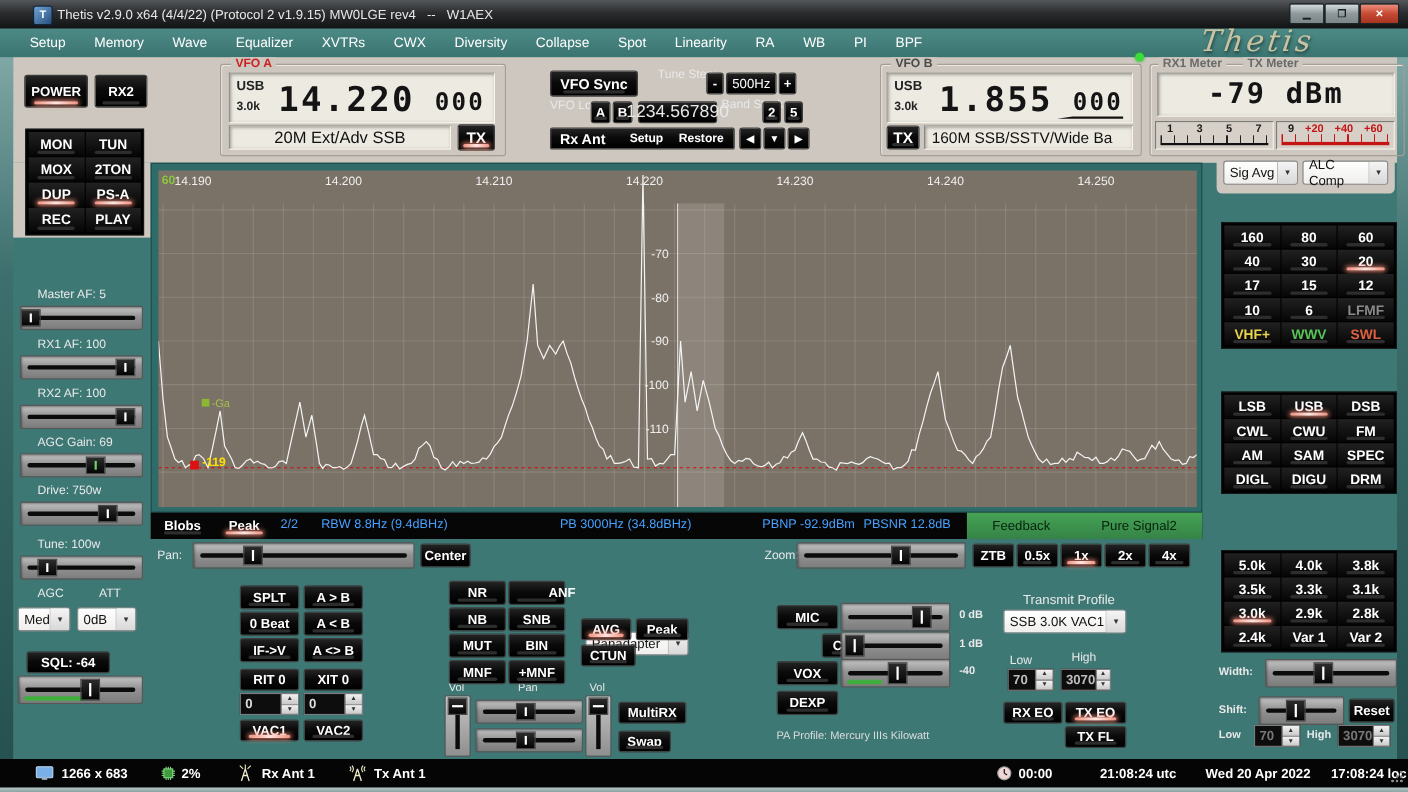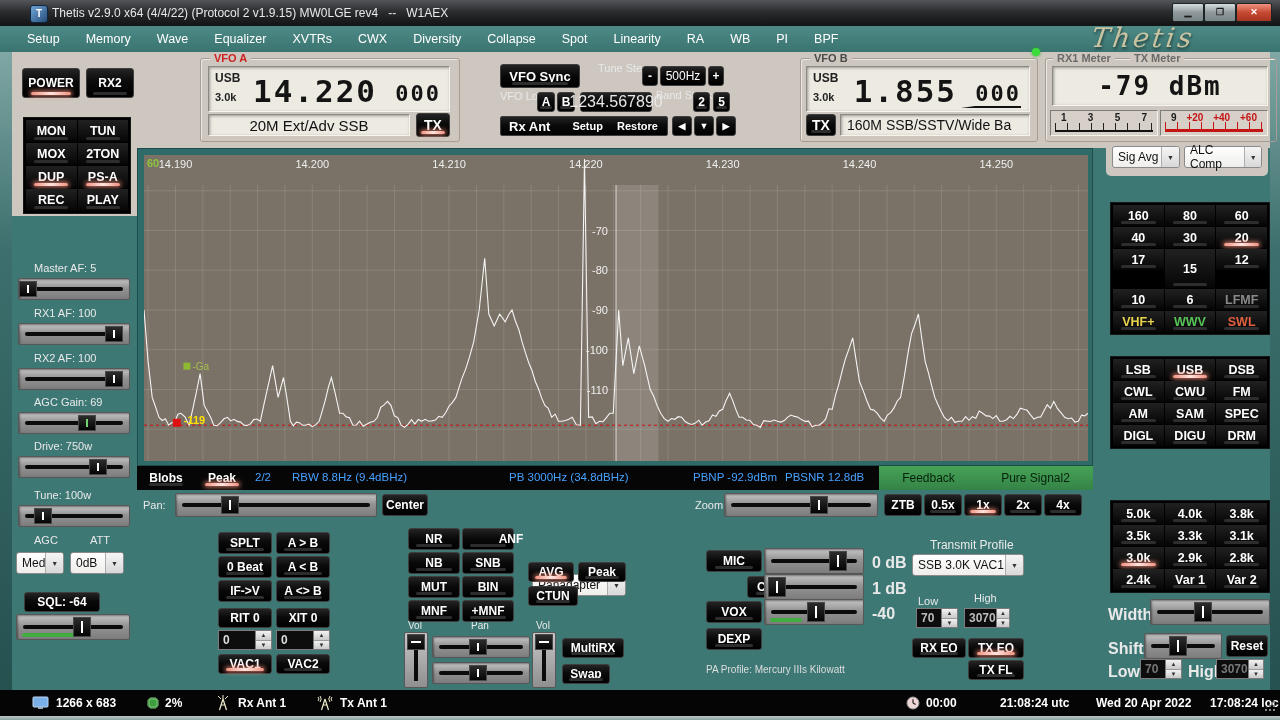--- a/index.html
+++ b/index.html
@@ -67,21 +67,21 @@
     font-size:6px;color:#333;font-style:normal;}
   .spin .ud i:first-child{border-bottom:1px solid #999;}
   .spin.dis .v{color:#787878;}
   
   .bgrid{position:absolute;background:#000;display:grid;gap:1px;padding:2px;border:1px solid #161616;}
   .bgrid .cell{position:relative;display:flex;align-items:center;justify-content:center;
     background:linear-gradient(180deg,#212121,#050505);color:#fff;font:bold 12.5px "Liberation Sans",sans-serif;}
   .bgrid .cell::after{content:"";position:absolute;left:16%;right:16%;bottom:2px;height:3px;border-radius:2px;background:#2d2d2d;}
   .bgrid .cell.on::after{background:linear-gradient(90deg,#f0907f,#ffe4de 50%,#f0907f);box-shadow:0 0 5px 1px rgba(255,150,130,.85);}
   .lbl{position:absolute;color:#e9e9e9;font:11px "Liberation Sans",sans-serif;white-space:nowrap;}
-  .lblb{font-weight:bold;font-size:16px;}
+  .lblb{font-weight:bold;font-size:10px;}
   
   #spec-frame{position:absolute;left:137px;top:148px;width:956px;height:318px;background:#2e6b69;
     border:1px solid #1f4c4a;box-sizing:border-box;}
   #spec-plot{position:absolute;left:6px;top:6px;width:944px;height:306px;background:#7b7267;overflow:hidden;}
   #infobar{position:absolute;left:137px;top:466px;width:956px;height:24px;background:#060606;}
   #psgreen{position:absolute;right:0;top:0;width:214px;height:24px;background:linear-gradient(180deg,#46a355,#358347);
     display:flex;align-items:center;justify-content:space-around;color:#07230c;font:12px "Liberation Sans",sans-serif;}
   .bluetxt{position:absolute;top:5px;color:#46a0ff;font:11.5px "Liberation Sans",sans-serif;white-space:nowrap;}
   
   .mscale{position:absolute;background:#d6d0c8;border:1px solid;border-color:#7d7d77 #f5f2ea #f5f2ea #7d7d77;box-sizing:border-box;}
@@ -471,21 +471,21 @@
       <span class="arr">▼</span>
   </div>
   <div class="bgrid" style="left:1110px;top:202px;width:154px;grid-template-columns:1fr 1fr 1fr;" id="band-grid">
       <div class="cell" style="height: 21px;">160</div>
       <div class="cell" style="height: 21px;">80</div>
       <div class="cell" style="height: 21px;">60</div>
       <div class="cell" style="height: 21px;">40</div>
       <div class="cell" style="height: 21px;">30</div>
       <div class="cell on" style="height: 21px;">20</div>
       <div class="cell" style="height: 21px;">17</div>
-      <div class="cell" style="height: 39px;">15</div>
+      <div class="cell" style="height: 21px;">15</div>
       <div class="cell" style="height: 21px;">12</div>
       <div class="cell" style="height: 21px;">10</div>
       <div class="cell" style="height: 21px;">6</div>
       <div class="cell" style="height: 21px; color: rgb(138, 138, 138);">LFMF</div>
       <div class="cell" style="height: 21px; color: rgb(232, 212, 77);">VHF+</div>
       <div class="cell" style="height: 21px; color: rgb(87, 196, 87);">WWV</div>
       <div class="cell" style="height: 21px; color: rgb(224, 96, 64);">SWL</div>
     </div>
   <div class="bgrid" style="left:1110px;top:356px;width:154px;grid-template-columns:1fr 1fr 1fr;" id="mode-grid">
       <div class="cell" style="height: 21px;">LSB</div>

